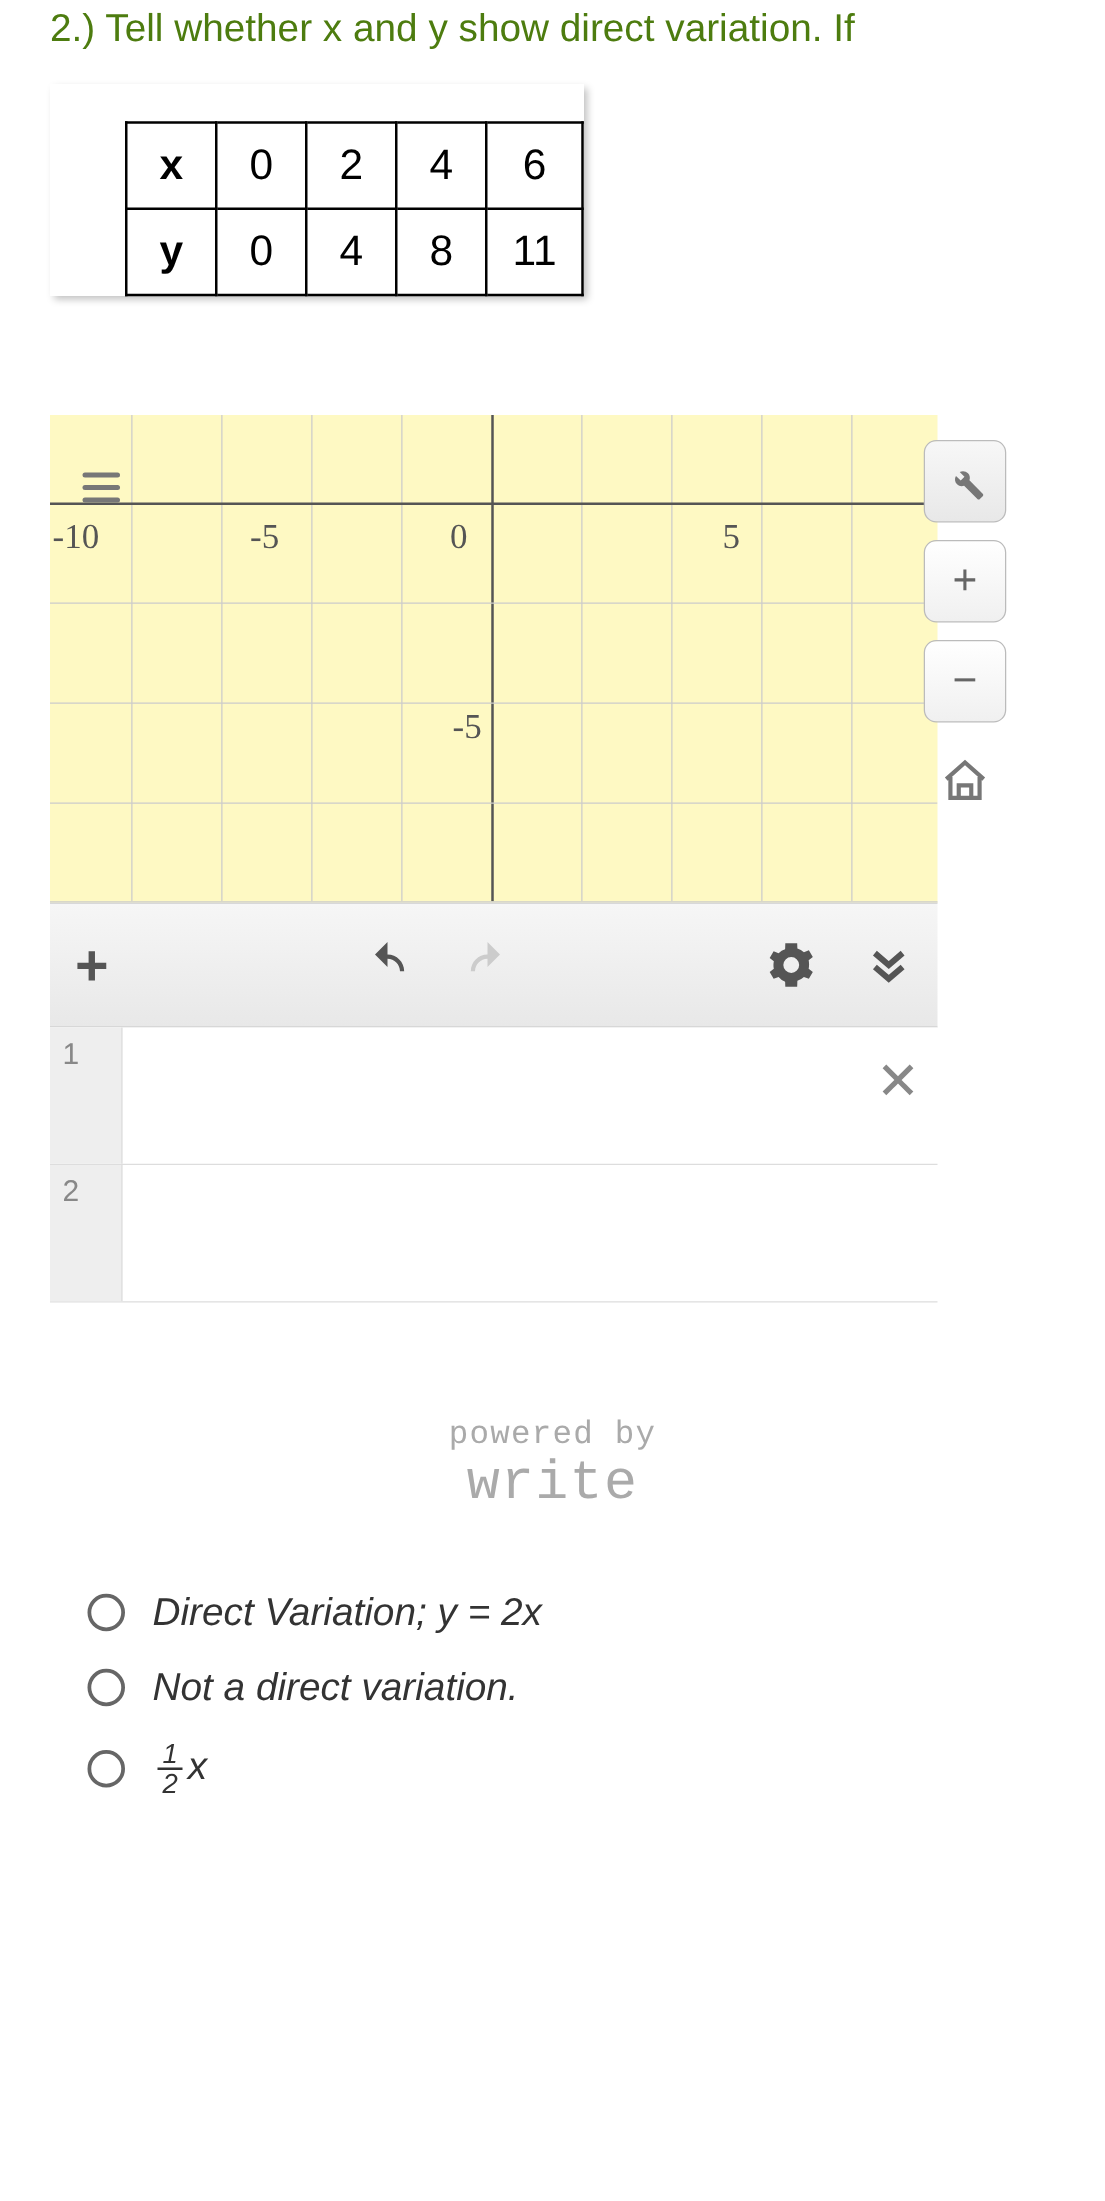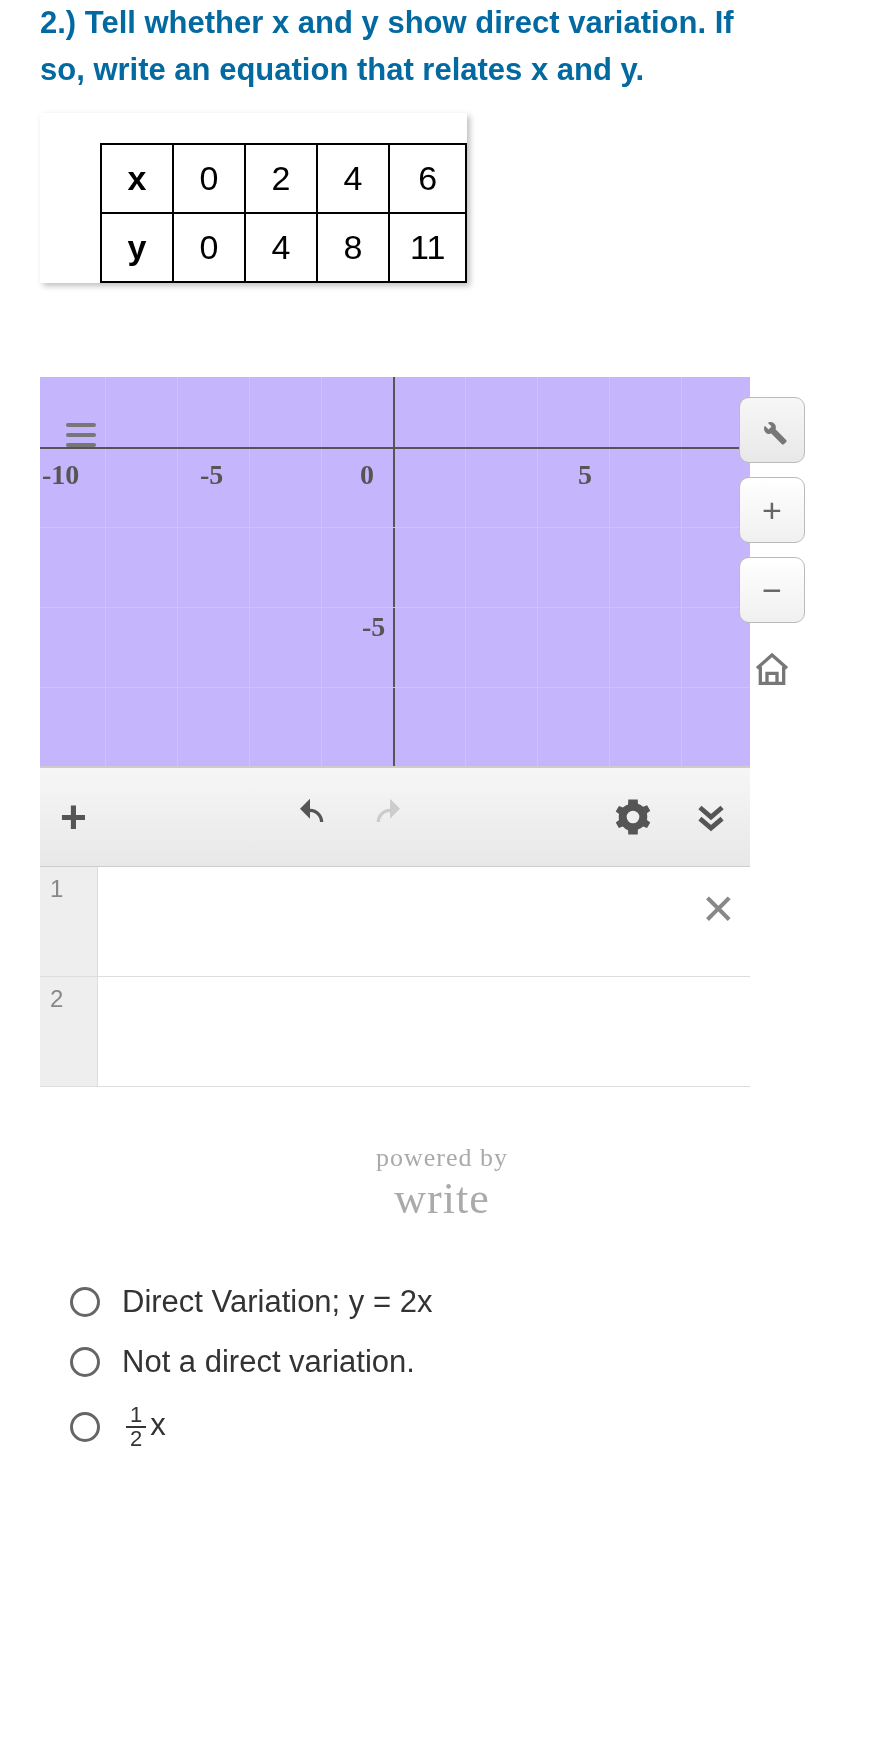--- a/index.html
+++ b/index.html
@@ -6,22 +6,21 @@
   body {
     font-family: Arial, Helvetica, sans-serif;
     background: #fff;
     width: 884px;
     color: #333;
   }
   .question {
     padding: 0 47px 20px 40px;
     font-size: 31px;
     line-height: 1.5;
-    color: #0369a1;
-    font-weight: bold;
+    color: #4d7c0f;
   }
   .data-table {
     margin: 30px 0 0 60px;
     border-collapse: collapse;
   }
   .data-table td {
     border: 2px solid #000;
     padding: 14px 20px;
     font-size: 34px;
     text-align: center;
@@ -36,25 +35,24 @@
   }
 
   
   .graph-widget {
     margin: 30px 0 0 40px;
     width: 710px;
     position: relative;
   }
   .graph-canvas {
     height: 390px;
-    background: #c4b5fd;
+    background: #fef9c3;
     position: relative;
     overflow: hidden;
     border-bottom: 1px solid #ccc;
-    font-weight: bold;
   }
   .grid-line-v, .grid-line-h { position: absolute; background: #ccc; }
   .grid-line-v { width: 1px; top: 0; bottom: 0; }
   .grid-line-h { height: 1px; left: 0; right: 0; }
   .axis-v { position: absolute; width: 2px; top: 0; bottom: 0; background: #555; }
   .axis-h { position: absolute; height: 2px; left: 0; right: 0; background: #555; }
   .tick-label {
     position: absolute;
     font-size: 28px;
     font-family: "Times New Roman", serif;
@@ -131,29 +129,30 @@
     right: 14px; top: 18px;
     font-size: 42px; color: #888;
     cursor: pointer;
   }
   .expr-rows .fade {
     background: linear-gradient(#fff 60%, rgba(255,255,255,0));
   }
 
   .powered {
     text-align: center;
-    margin: 56px 0 60px 0;
+    margin: 90px 0 60px 0;
     color: #aaa;
-    font-family: Liberation Serif, serif;
+    font-family: Liberation Mono, monospace;
   }
   .powered .pb { font-size: 26px; letter-spacing: 1px; }
   .powered .dm { font-size: 44px; letter-spacing: 1px; font-weight: 400; }
 
   .answers {
     padding: 0 60px 40px 70px;
+    font-style: italic;
   }
   .opt {
     display: flex;
     align-items: center;
     gap: 22px;
     font-size: 31px;
     color: #333;
     margin: 24px 0;
     cursor: pointer;
   }
@@ -173,21 +172,20 @@
     margin: 0 4px;
   }
   .frac .n { border-bottom: 2px solid #333; padding: 0 4px; }
   .frac .d { padding: 0 4px; }
 </style>
 </head>
 <body>
 
 <div class="question">
   <div>2.)  Tell whether x and y show direct variation.  If</div>
-  <div>so, write an equation that relates x and y.</div>
 </div>
 
 <div style="padding-left:40px;">
   <div class="data-table-wrap">
     <table class="data-table">
       <tbody>
           <tr>
         <td class="hdr">x</td>
         <td>0</td>
         <td>2</td>

